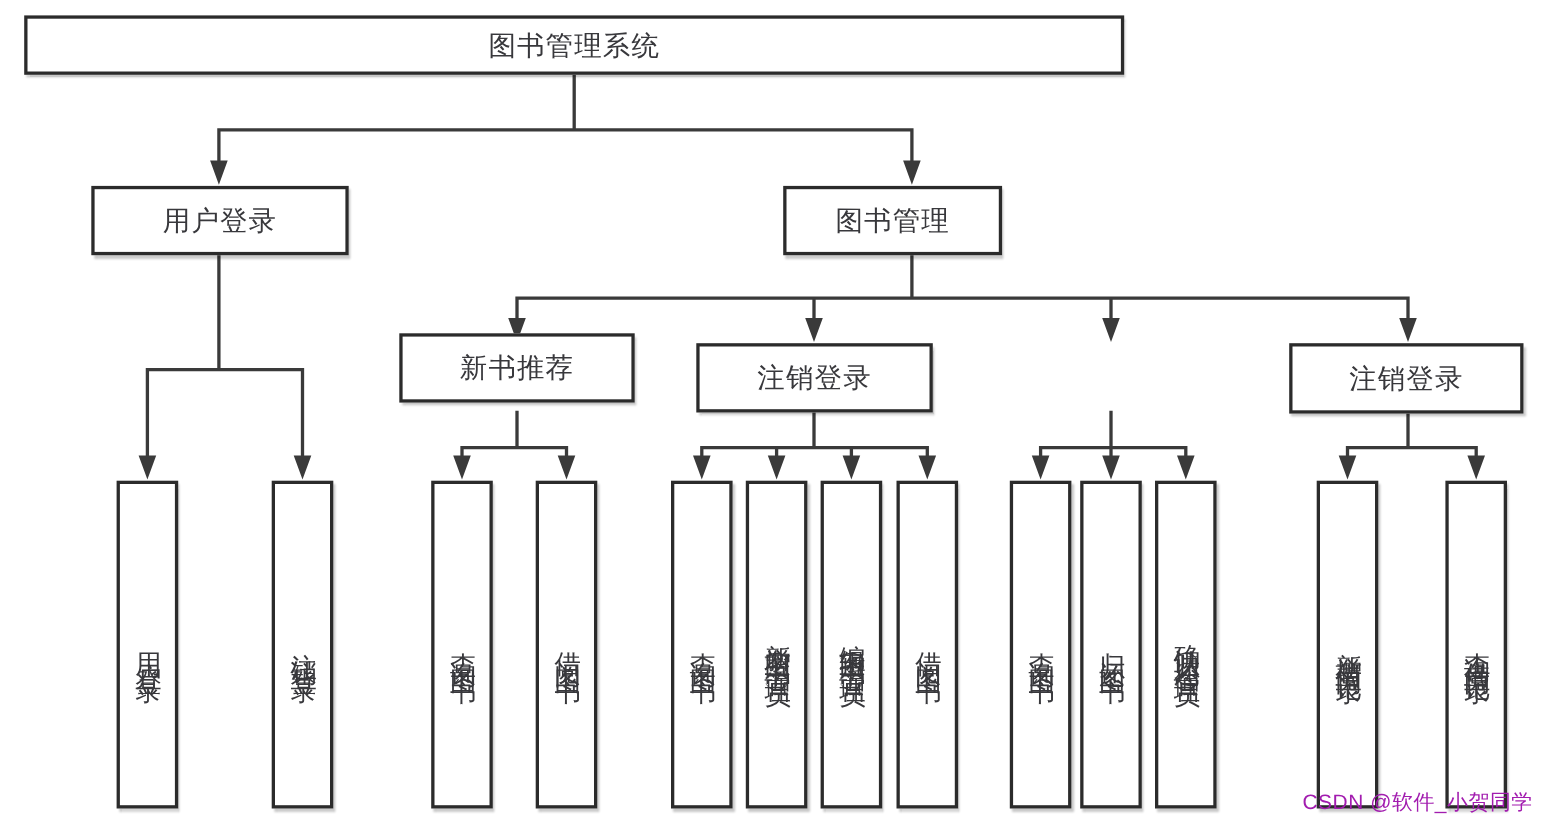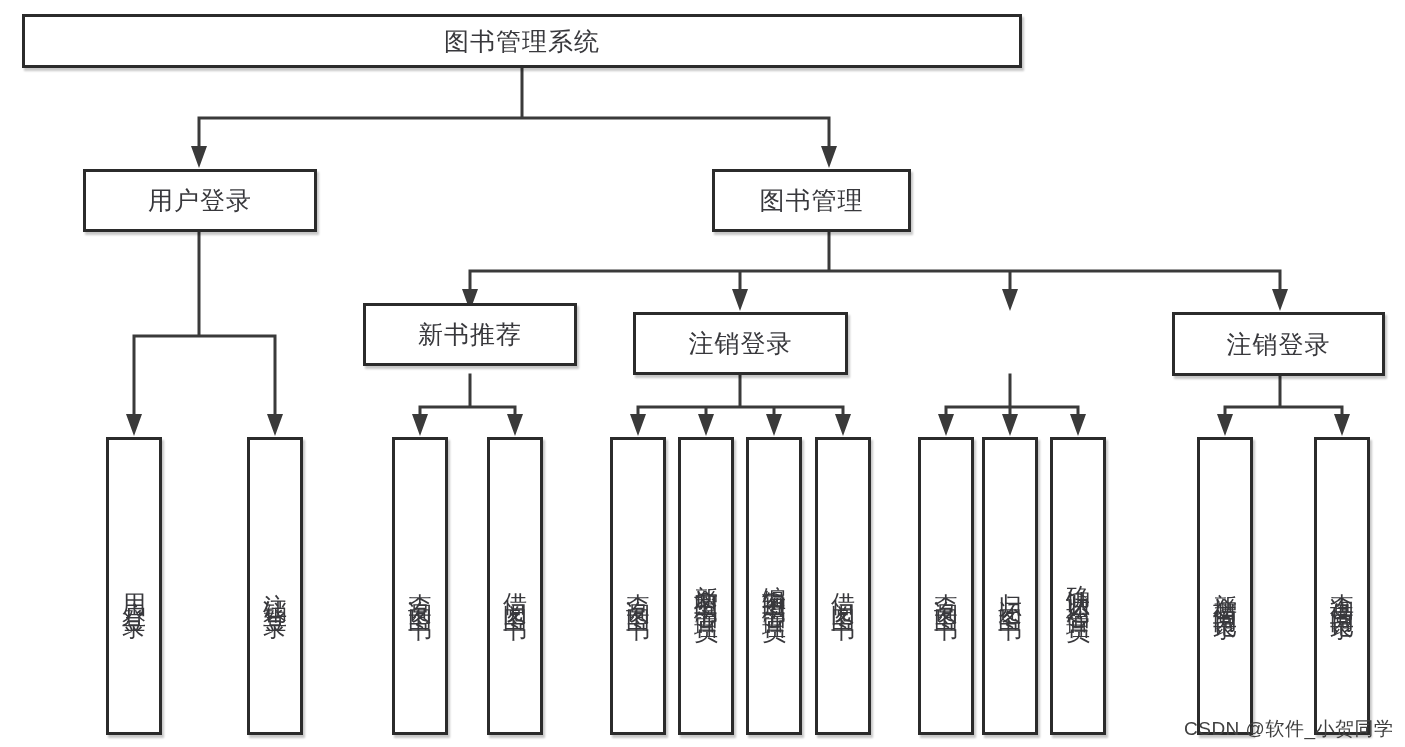--- a/index.html
+++ b/index.html
@@ -36,21 +36,21 @@
     white-space:nowrap;
   }
   .vbox .lbl.sp-tight{
     letter-spacing:5px;
     margin-bottom:-5px;
   }
   .watermark{
     position:absolute;
     left:1184px;top:716px;
     font-size:19px;
-    color:#404040;
+    color:#a21caf;
     letter-spacing:0.5px;
     white-space:nowrap;
     z-index:5;
   }
 </style>
 </head>
 <body>
 
 <div class="stage">
 

